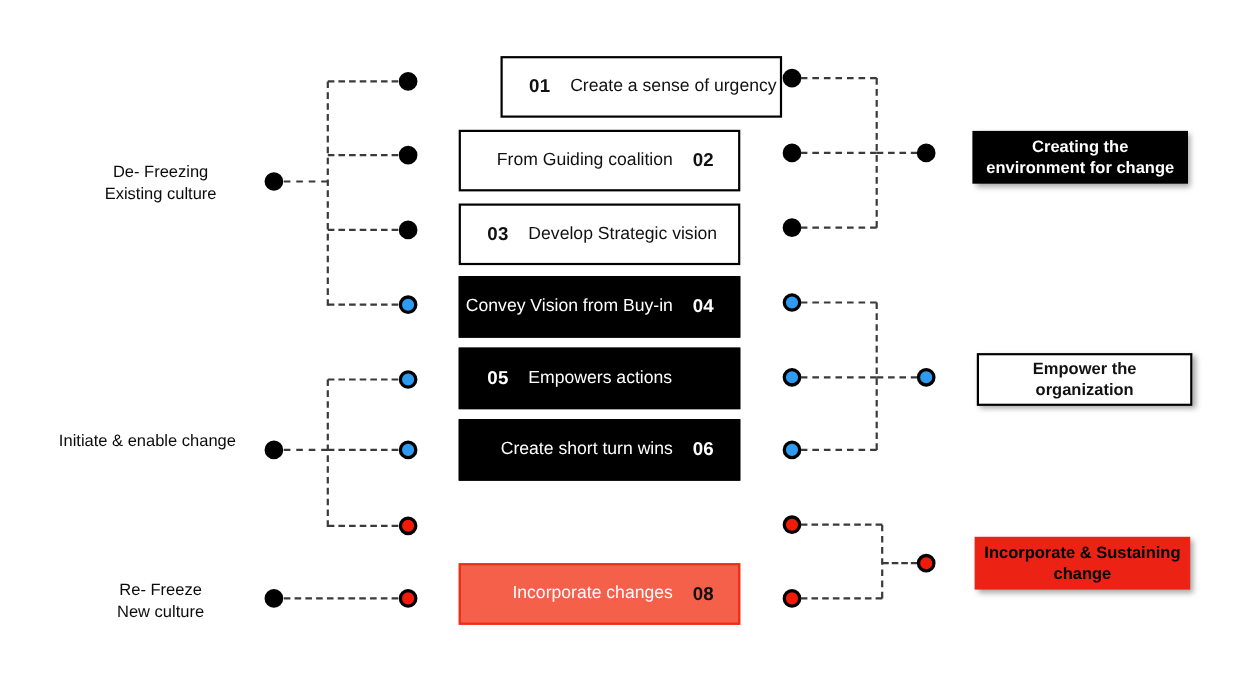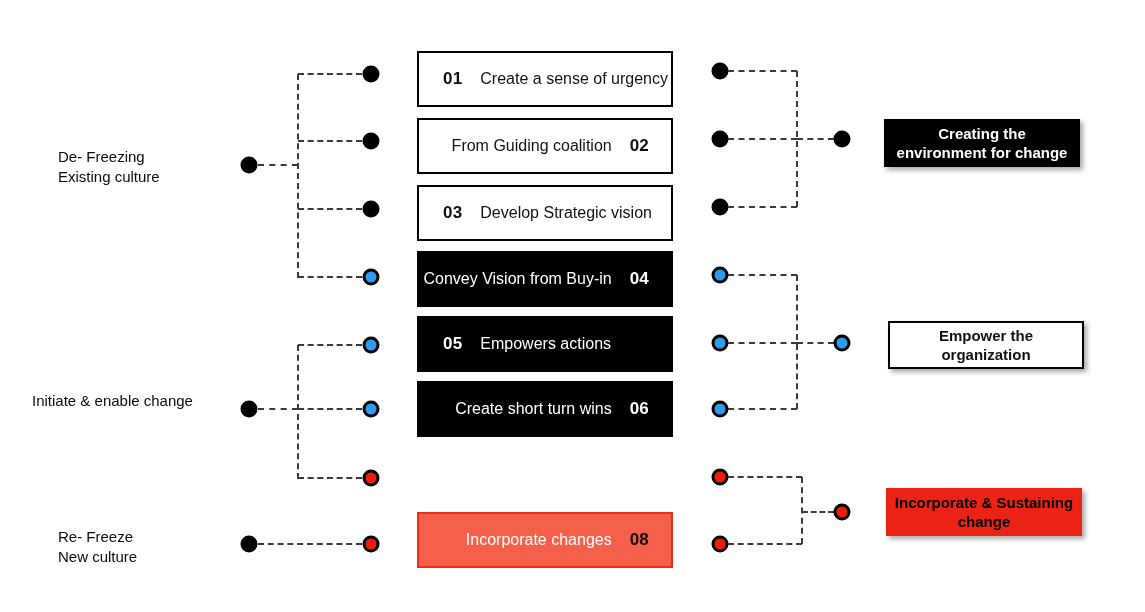--- a/index.html
+++ b/index.html
@@ -5,21 +5,21 @@
   html,body{margin:0;padding:0;background:#ffffff;}
   body{
     width:1145px;height:612px;position:relative;overflow:hidden;
     font-family:"Liberation Sans","DejaVu Sans",sans-serif;
     -webkit-font-smoothing:antialiased;
   }
   .canvas{position:absolute;left:0;top:0;width:1145px;height:612px;}
 
   
   .phase-label{
-    position:absolute;font-size:15px;color:#0b0b0b;
+    position:absolute;text-align:center;font-size:15px;color:#0b0b0b;
     line-height:20px;white-space:pre-line;
   }
 
   
   .step-box{
     position:absolute;left:417px;width:256px;height:56px;
     box-sizing:border-box;display:flex;align-items:center;
     font-size:16px;
   }
   .step-box .num{font-weight:bold;letter-spacing:.2px;font-size:17px;}
@@ -97,21 +97,21 @@
 
   <div class="dot black" style="left:371px;top:74px;"></div>
   <div class="dot black" style="left:371px;top:141px;"></div>
   <div class="dot black" style="left:371px;top:209px;"></div>
   <div class="dot blue" style="left:371px;top:277px;"></div>
   <div class="dot blue" style="left:371px;top:345px;"></div>
   <div class="dot blue" style="left:371px;top:409px;"></div>
   <div class="dot red" style="left:371px;top:478px;"></div>
   <div class="dot red" style="left:371px;top:544px;"></div>
 
-  <div class="step-box style-white align-left" style="top:51px;">
+  <div class="step-box style-white align-left" style="top:51px;margin-left:38px;">
     <span class="num">01</span>
     <span class="lbl">Create a sense of urgency</span>
   </div>
   <div class="step-box style-white align-right" style="top:118px;">
     <span class="lbl">From Guiding coalition</span>
     <span class="num">02</span>
   </div>
   <div class="step-box style-white align-left" style="top:185px;">
     <span class="num">03</span>
     <span class="lbl">Develop Strategic vision</span>

